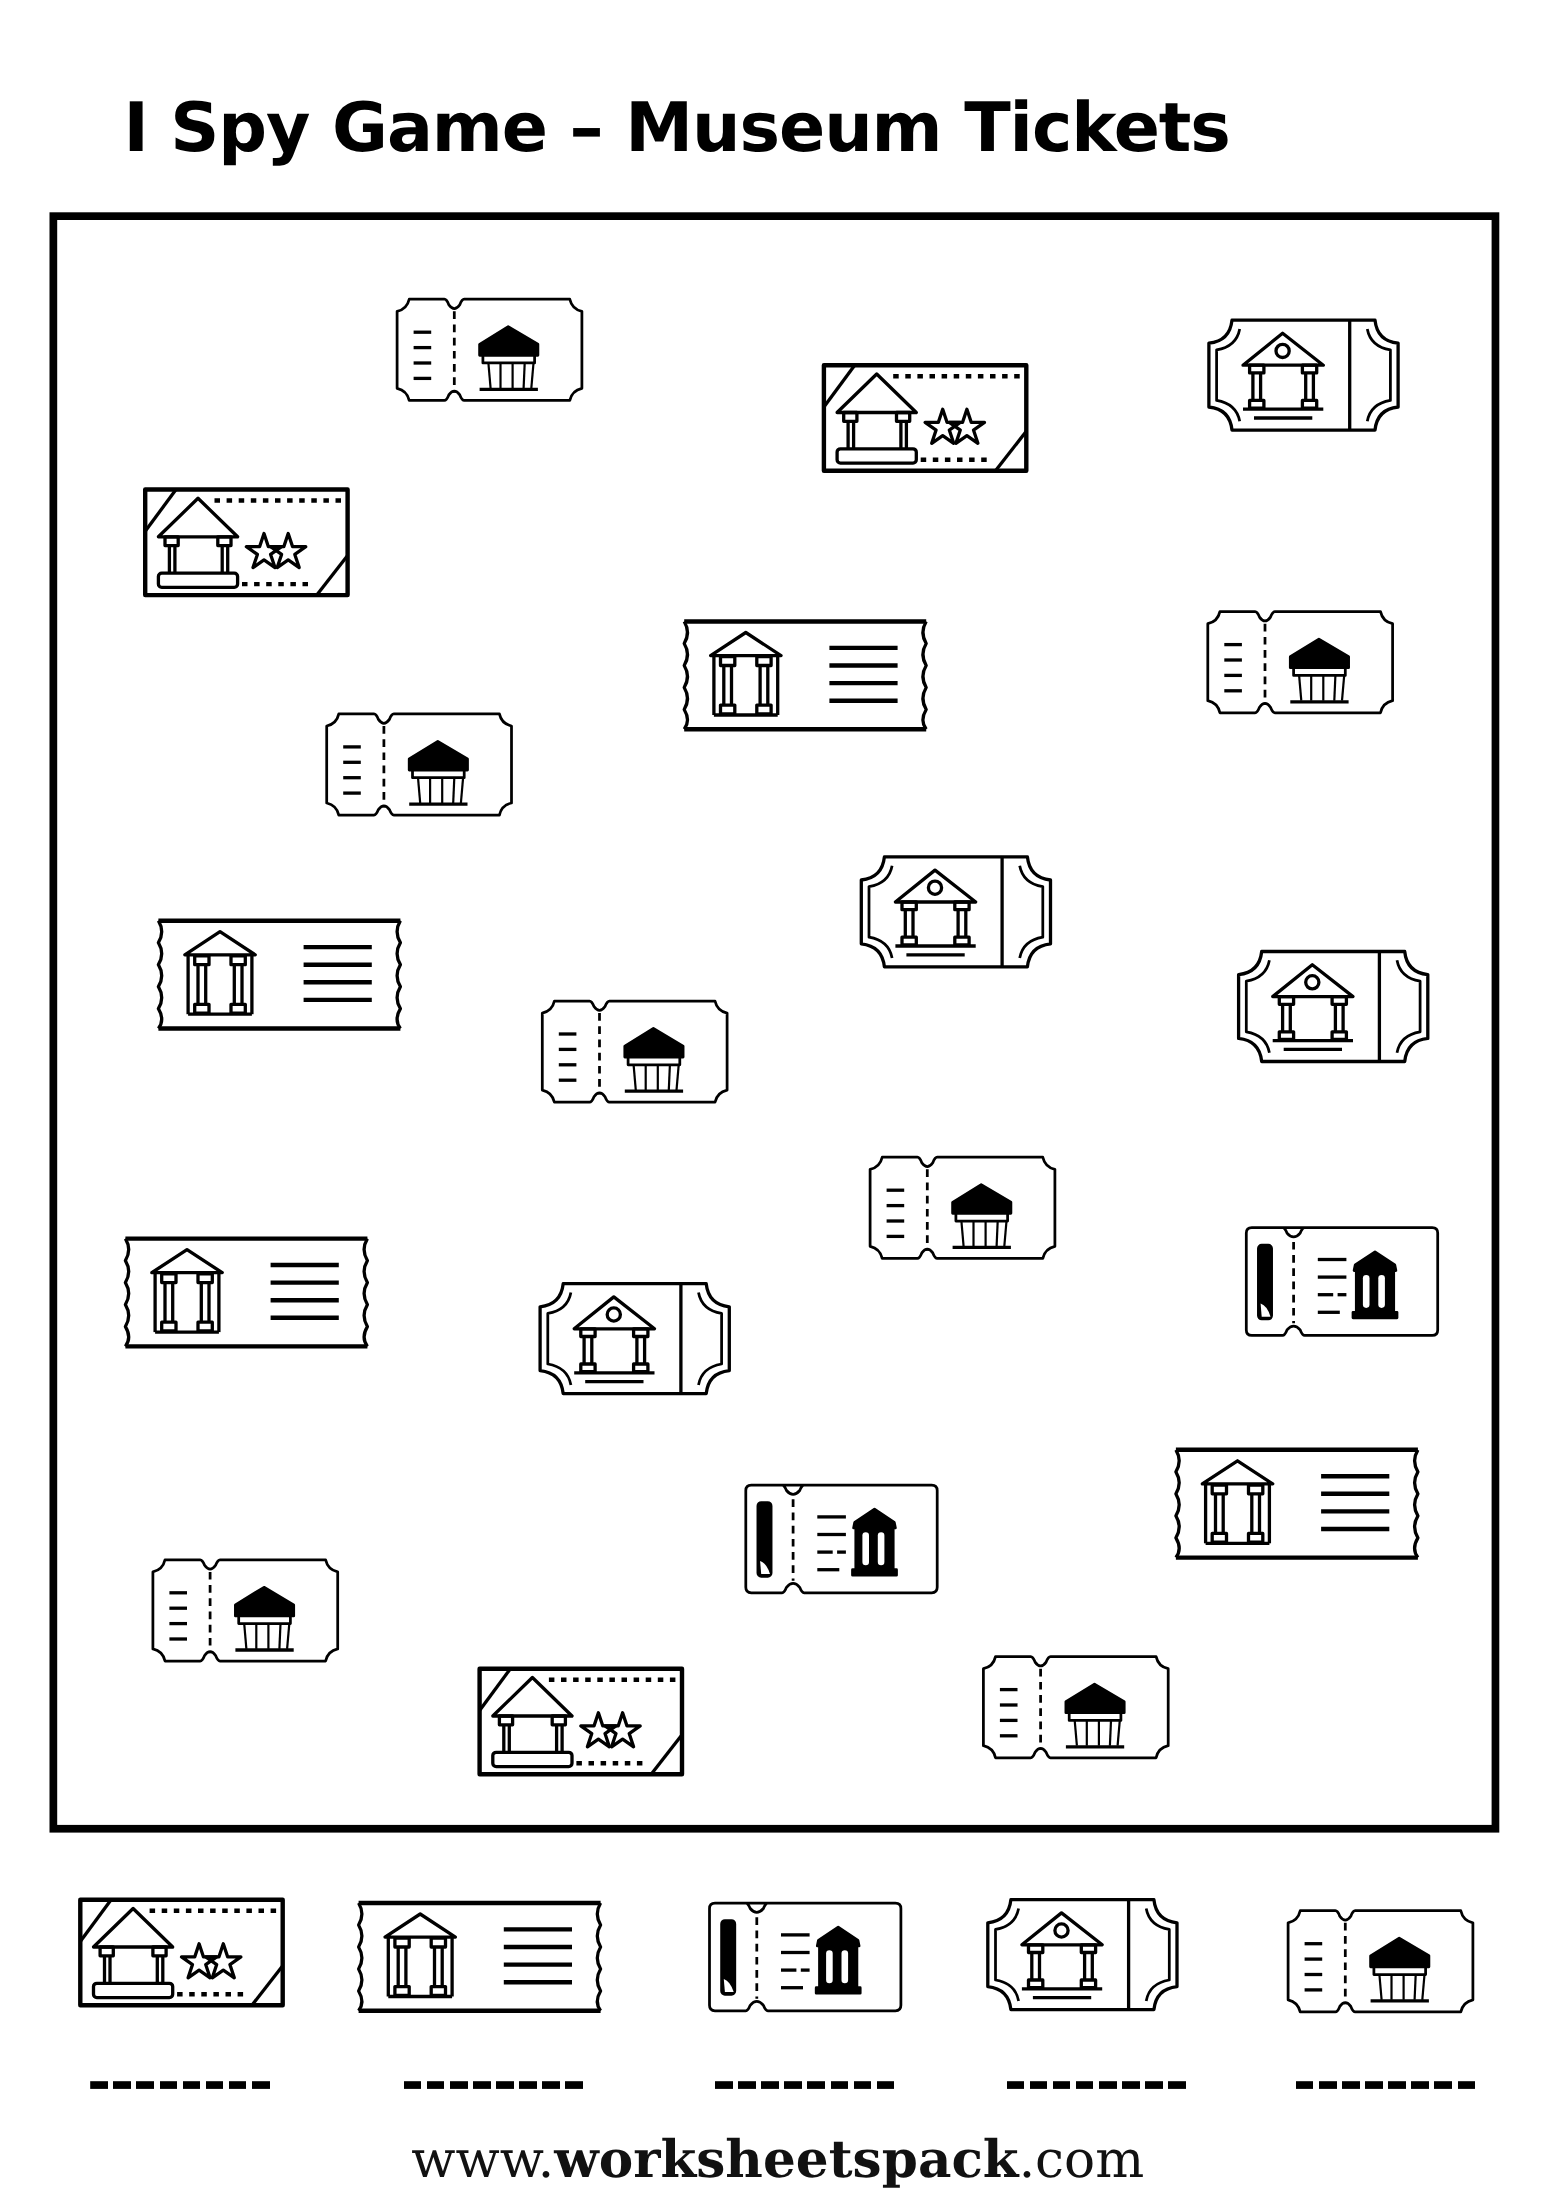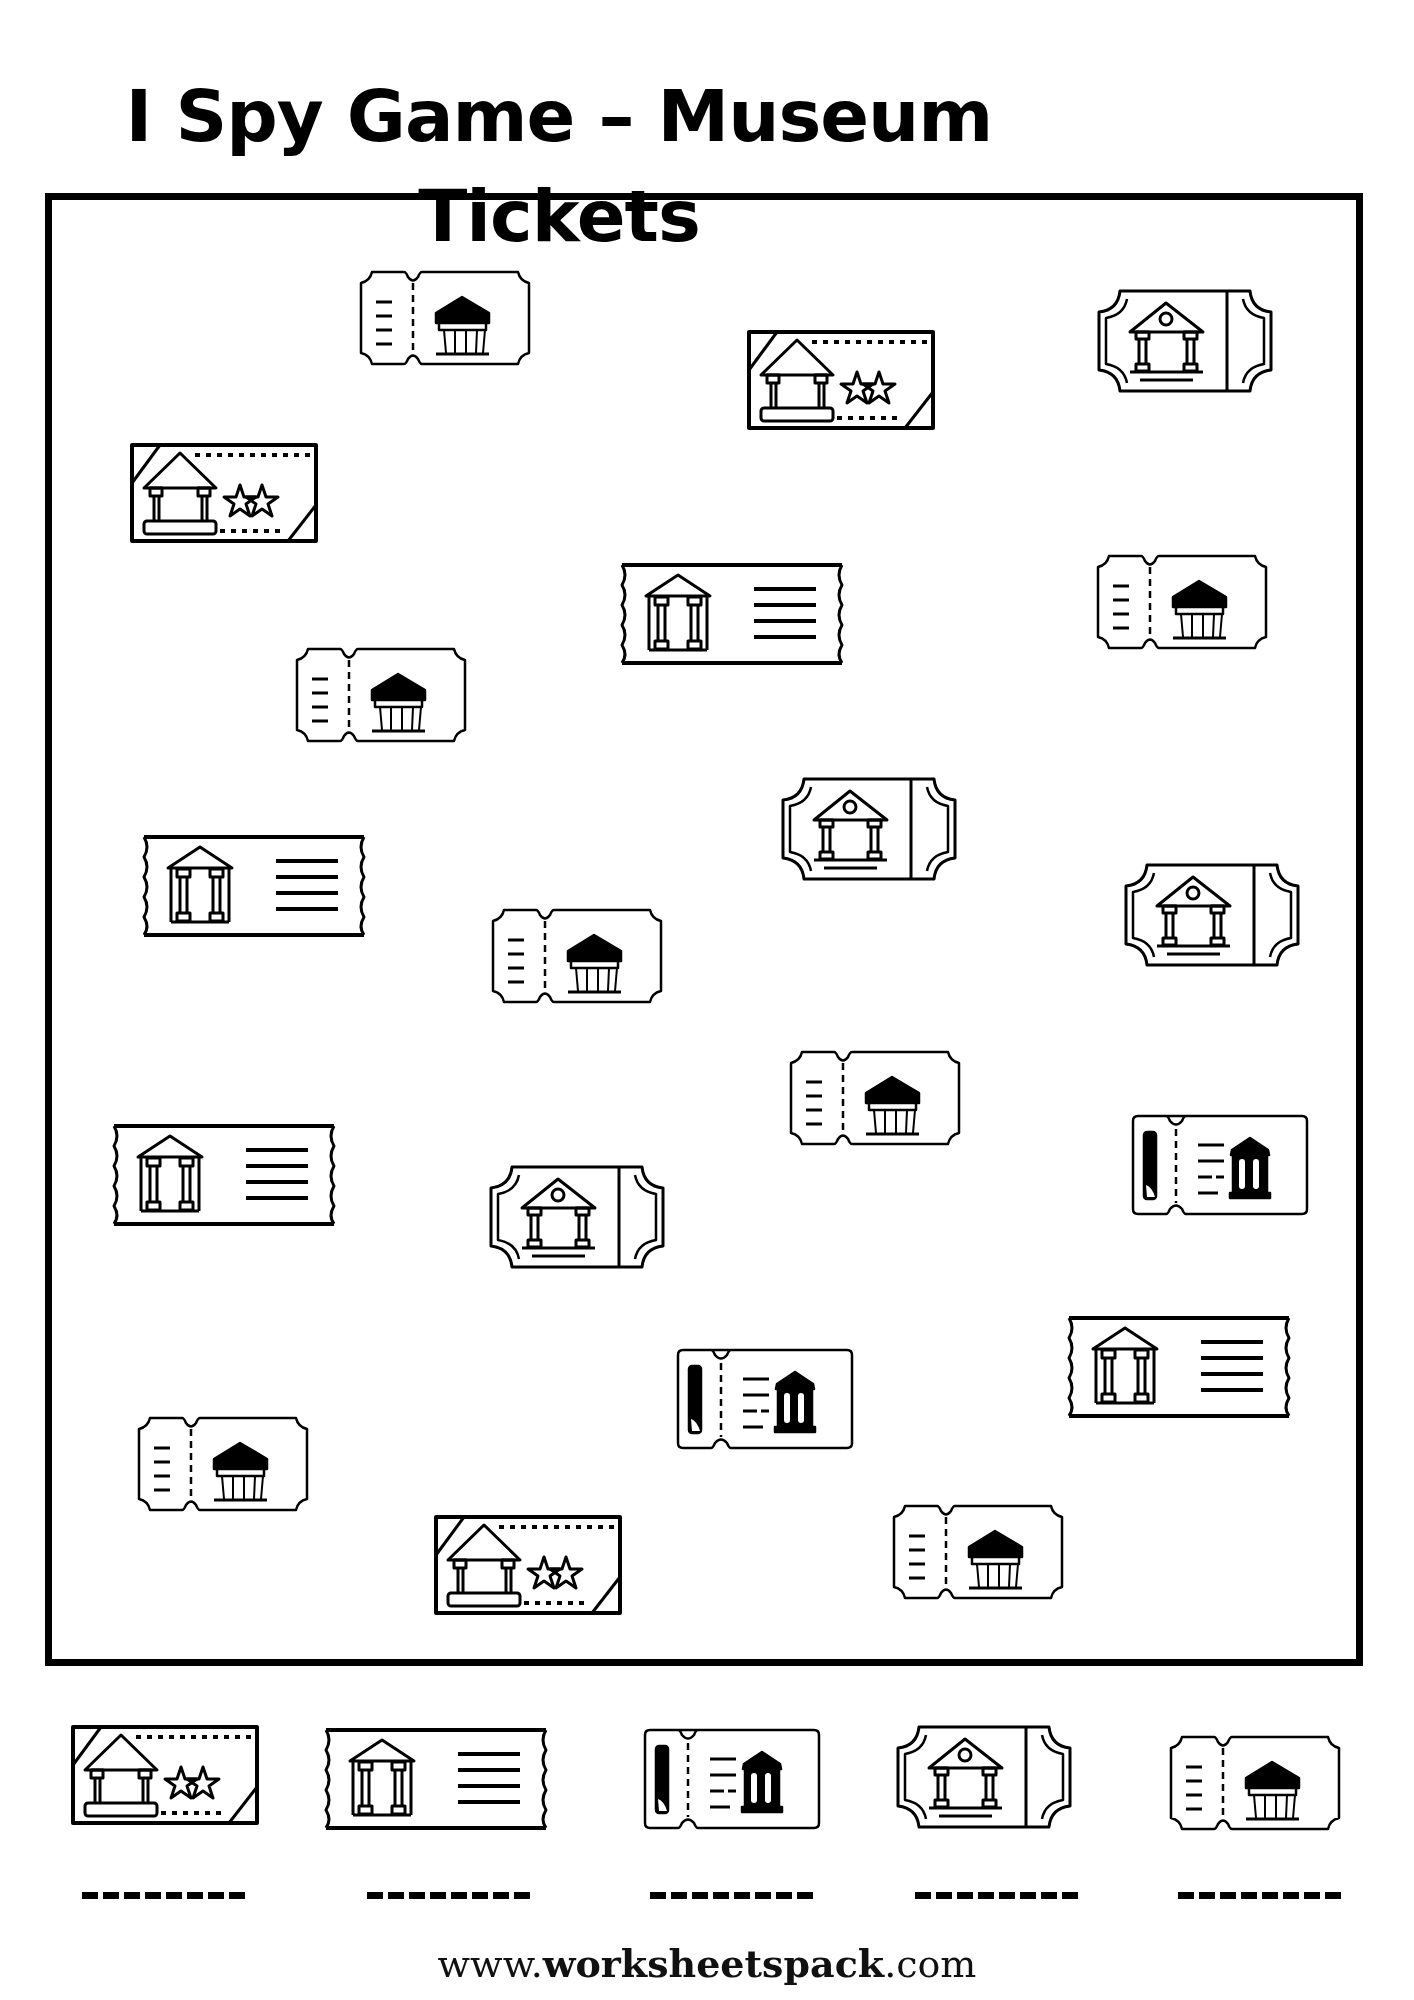--- a/index.html
+++ b/index.html
@@ -1,34 +1,34 @@
 <!DOCTYPE html>
 <html><head>
 <meta charset="utf-8">
 <style>
   html, body { margin: 0; padding: 0; background: #ffffff; }
   body { width: 1414px; height: 2000px; position: relative; overflow: hidden; font-family: "DejaVu Sans", sans-serif; }
   .title {
-    position: absolute; left: 0; top: 66px; width: 1118px; text-align: center;
-    font-family: "DejaVu Sans", sans-serif; font-weight: bold; font-size: 72px;
+    position: absolute; left: 0; top: 66px; width: 1118px; text-align: right;
+    font-family: "DejaVu Sans", sans-serif; font-weight: bold; font-size: 62px;
     letter-spacing: -1px; color: #000; line-height: 100px;
   }
   .frame {
     position: absolute; left: 45px; top: 193px; width: 1318px; height: 1473px;
     box-sizing: border-box; border: 7px solid #000;
   }
   .ticket { position: absolute; }
   .ticket svg { display: block; width: 100%; height: 100%; overflow: visible; }
   .dashline {
     position: absolute; height: 7px; width: 166px;
     background: repeating-linear-gradient(90deg, #000 0 16px, transparent 16px 21px);
   }
   .footer {
     position: absolute; left: 0; top: 1940px; width: 1414px; text-align: center;
-    font-family: "DejaVu Serif", serif; font-size: 38px; color: #111; line-height: 48px;
+    font-family: "DejaVu Serif", serif; font-size: 47px; color: #111; line-height: 48px;
   }
   .footer .bold { font-weight: bold; }
 </style>
 </head>
 <body>
 
 <div class="title">I Spy Game – Museum Tickets</div>
 
 <div class="frame"></div>
 

